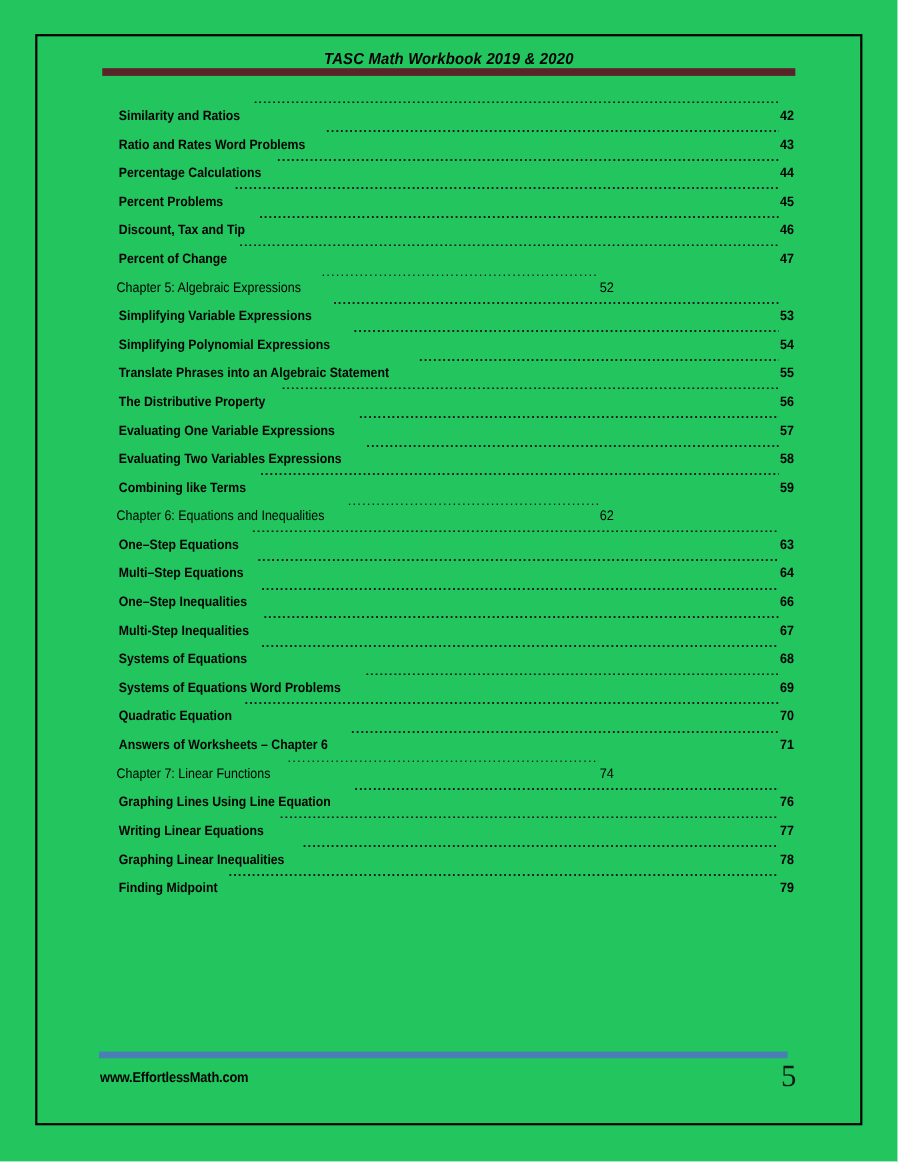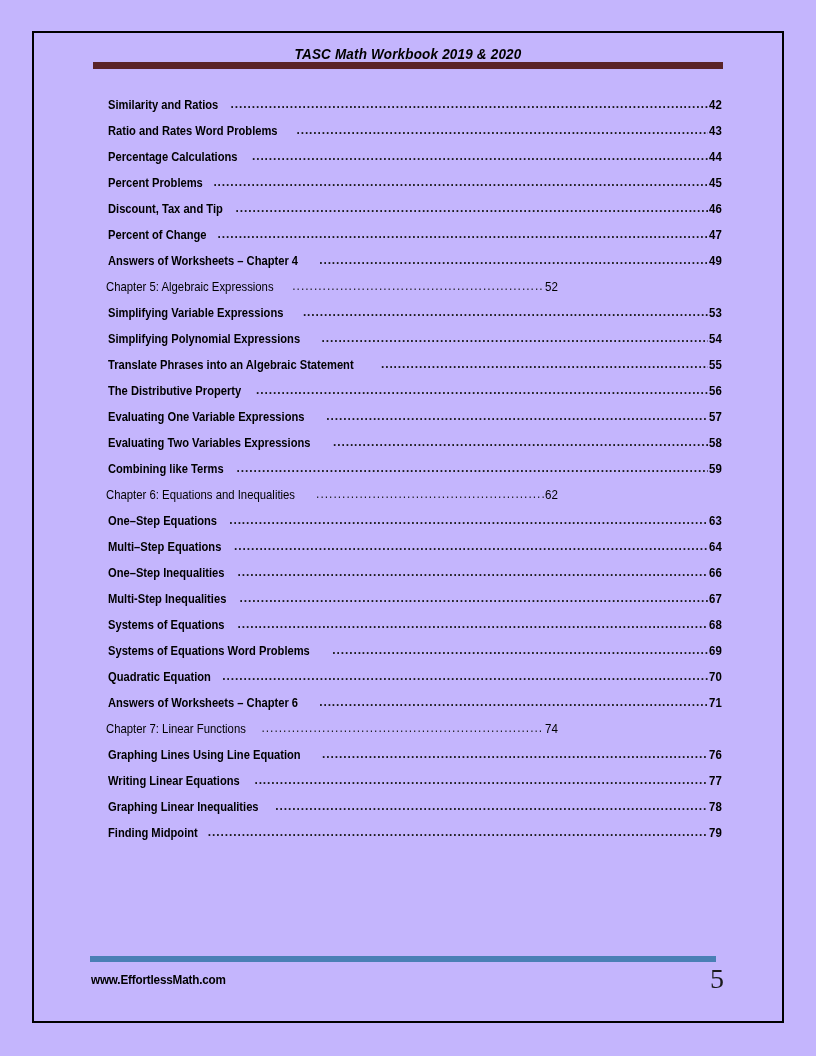--- a/index.html
+++ b/index.html
@@ -11,21 +11,21 @@
     width: 816px;
     height: 1056px;
     font-family: "Liberation Sans", sans-serif;
     -webkit-font-smoothing: antialiased;
   }
 
   #page {
     position: relative;
     width: 816px;
     height: 1056px;
-    background: #c4b5fd;
+    background: #22c55e;
     overflow: hidden;
   }
 
   
   #page-frame {
     position: absolute;
     left: 32px;
     top: 31px;
     width: 752px;
     height: 992px;
@@ -88,21 +88,21 @@
   
   .toc-row.chapter {
     padding-left: 106px;
     padding-right: 258px;
     font-size: 12.6px;
     font-weight: normal;
   }
 
   .toc-inner {
     display: flex;
-    align-items: flex-end;
+    align-items: flex-start;
     width: 100%;
   }
 
   .toc-title {
     flex: 0 0 auto;
     transform: scaleX(0.9);
     transform-origin: left center;
   }
 
   .toc-leader {
@@ -222,27 +222,20 @@
           <span class="toc-page">46</span>
         </div>
       </div>
       <div class="toc-row sub">
         <div class="toc-inner">
           <span class="toc-title">Percent of Change</span>
           <span class="toc-leader"></span>
           <span class="toc-page">47</span>
         </div>
       </div>
-      <div class="toc-row sub">
-        <div class="toc-inner">
-          <span class="toc-title">Answers of Worksheets – Chapter 4</span>
-          <span class="toc-leader"></span>
-          <span class="toc-page">49</span>
-        </div>
-      </div>
       <div class="toc-row chapter">
         <div class="toc-inner">
           <span class="toc-title">Chapter 5:  Algebraic Expressions</span>
           <span class="toc-leader"></span>
           <span class="toc-page">52</span>
         </div>
       </div>
       <div class="toc-row sub">
         <div class="toc-inner">
           <span class="toc-title">Simplifying Variable Expressions</span>

